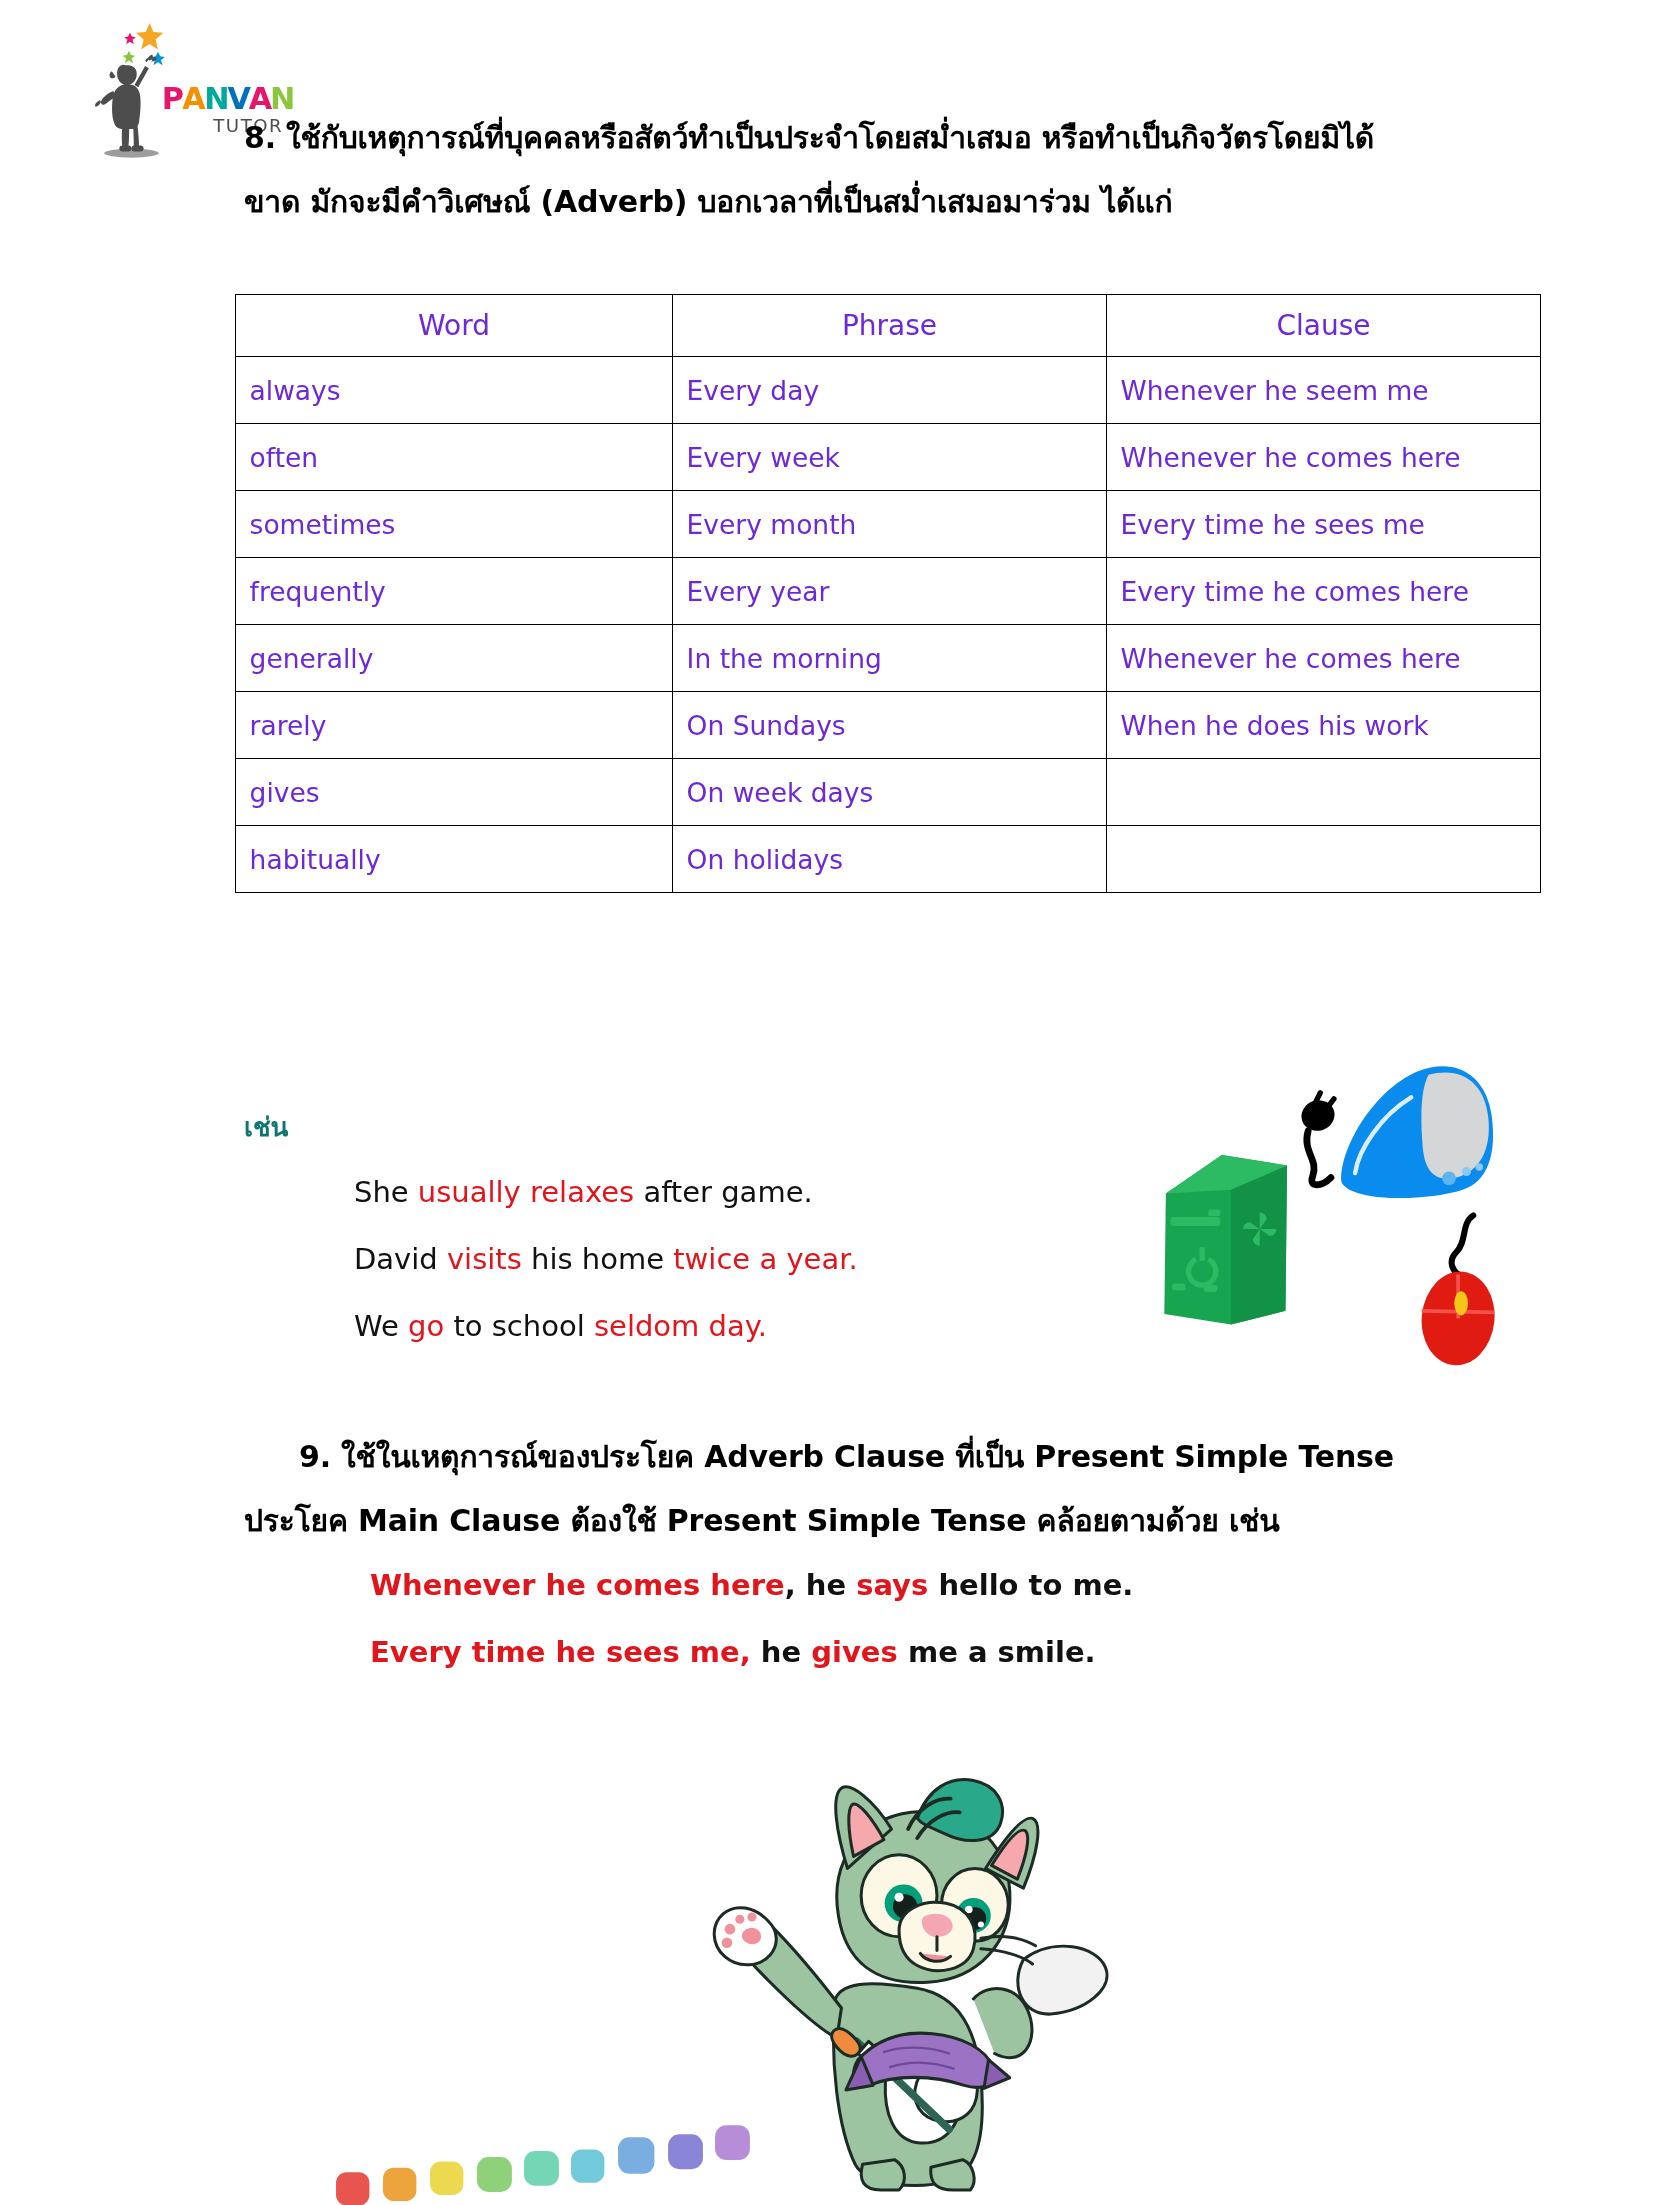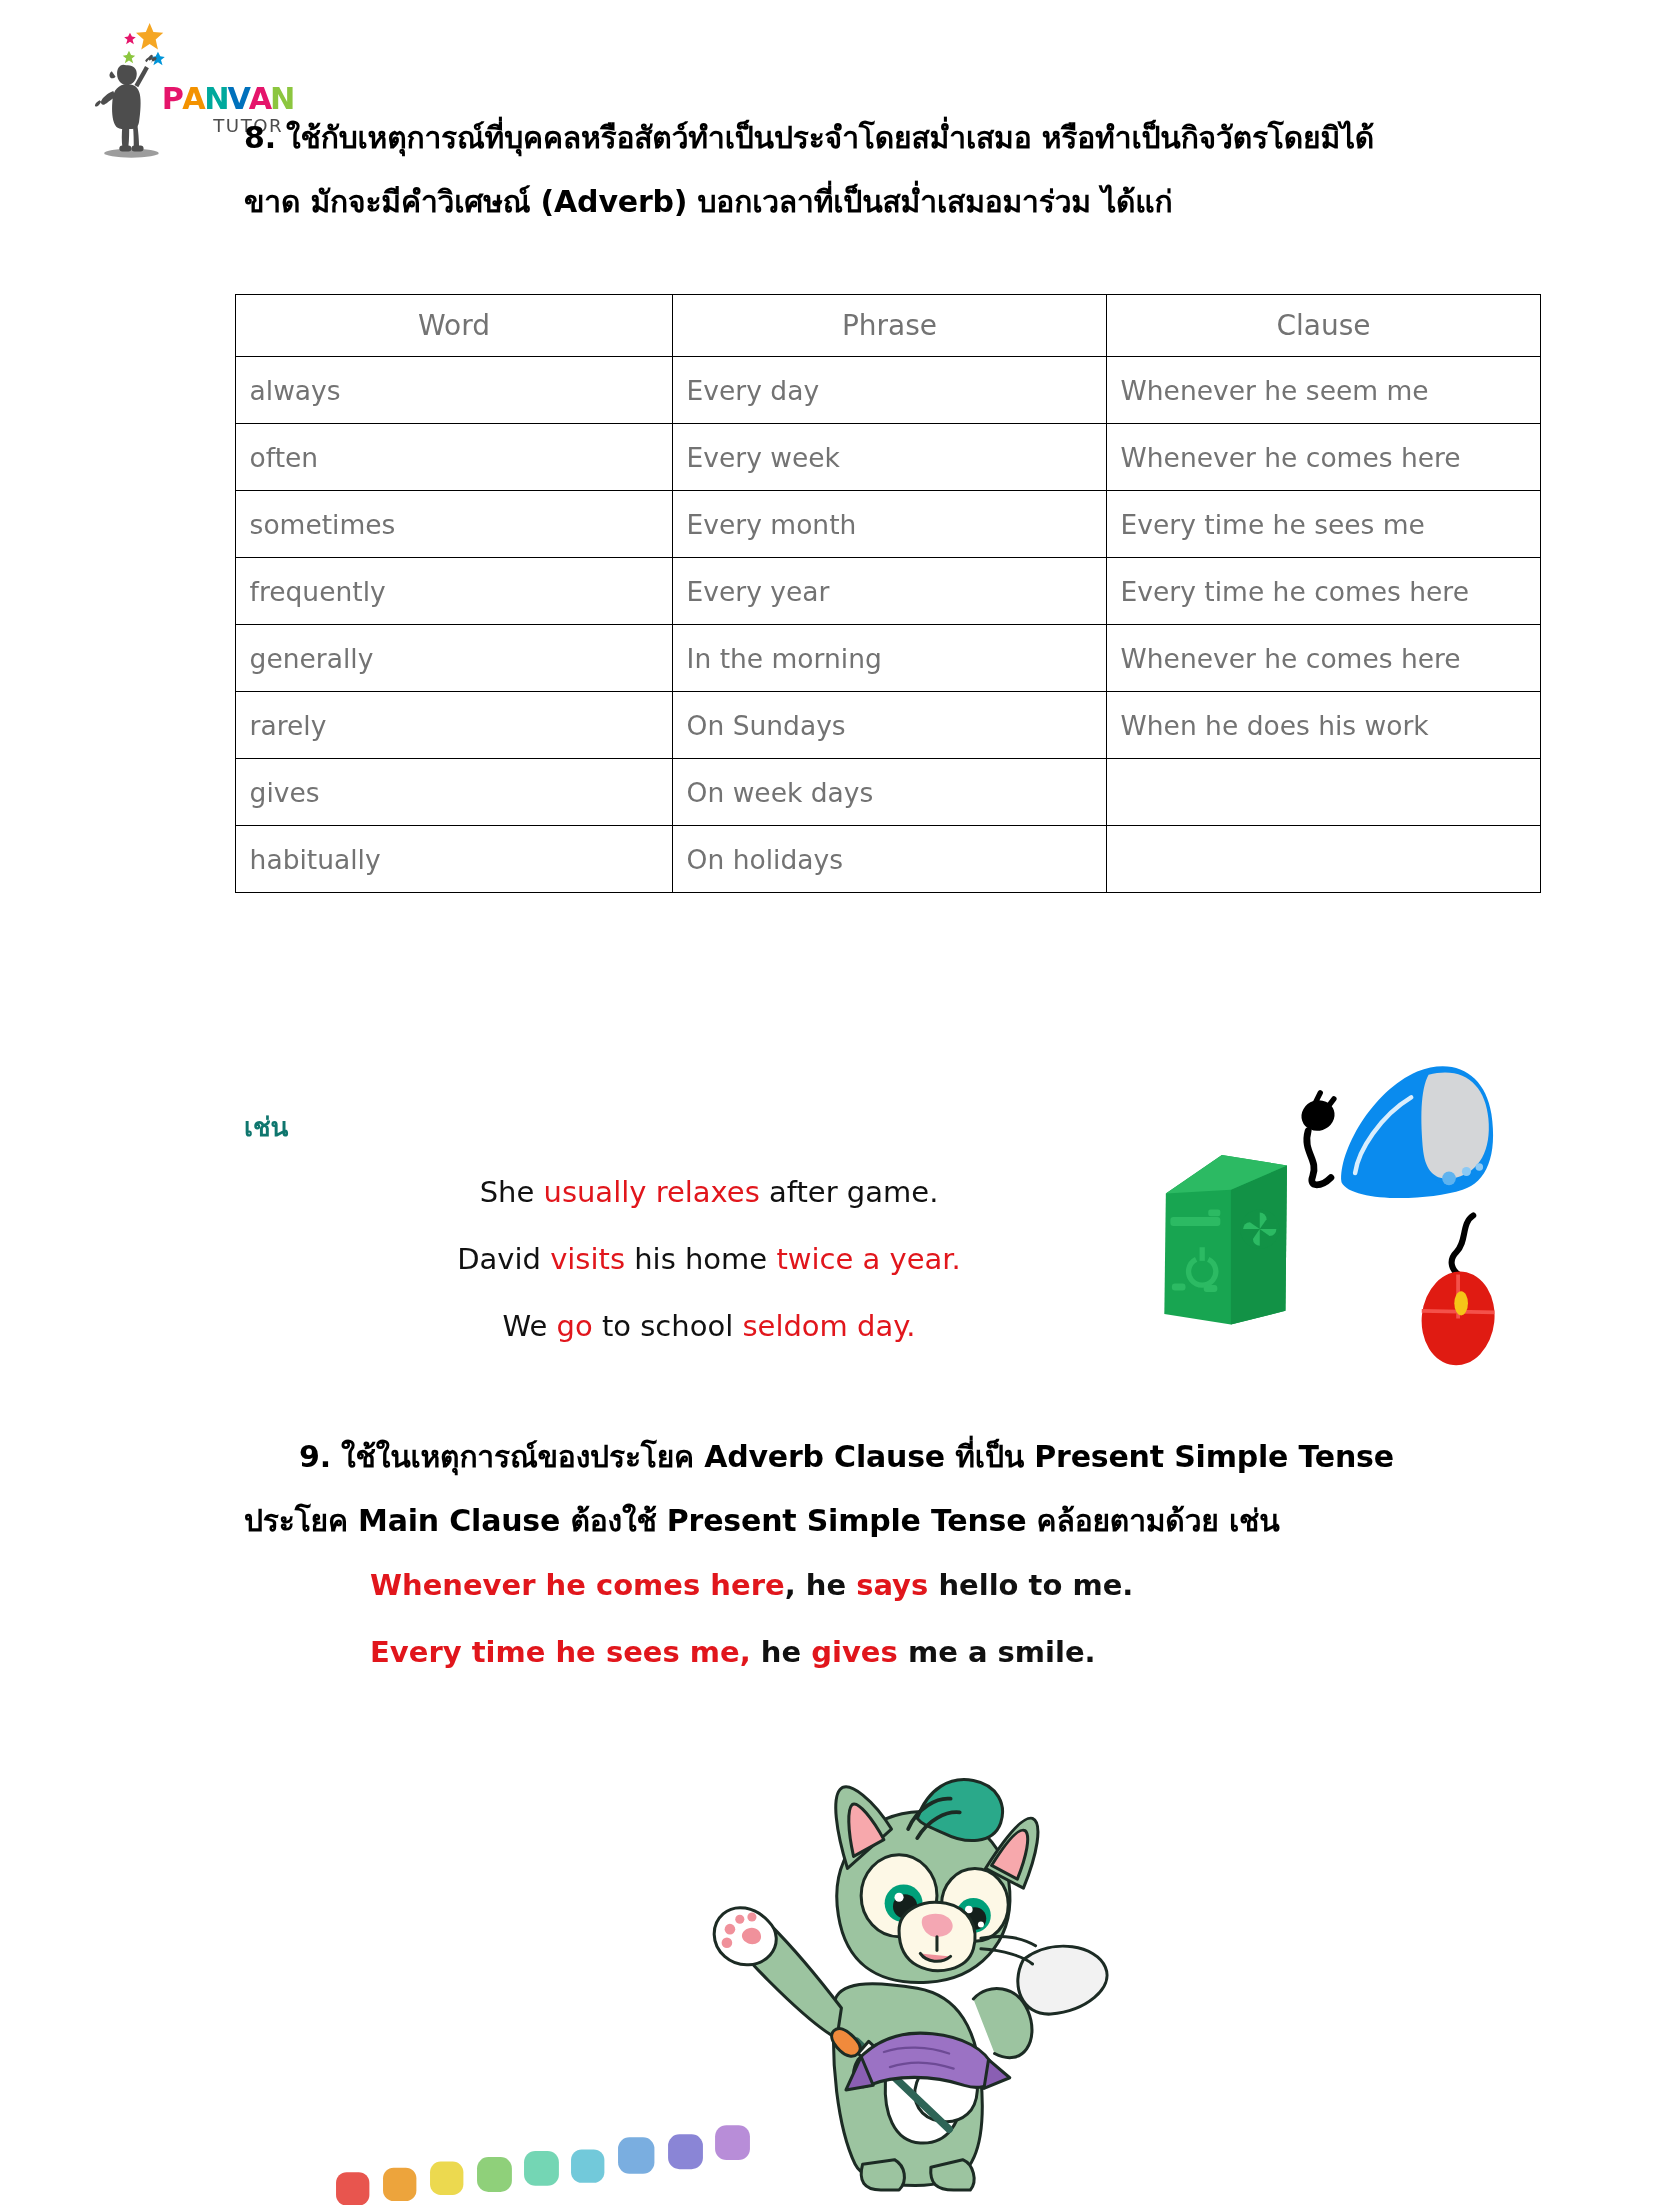--- a/index.html
+++ b/index.html
@@ -65,21 +65,21 @@
   table.data-table col.c2 { width: 434px; }
   table.data-table col.c3 { width: 434px; }
   table.data-table th,
   table.data-table td {
     border: 1.5px solid #000000;
     height: 67px;
     padding: 0 13.6px;
     font-family: "DejaVu Sans", sans-serif;
     font-size: 26.5px;
     font-weight: normal;
-    color: #737373;
+    color: #6d28d9;
     vertical-align: middle;
     text-align: left;
     box-sizing: border-box;
   }
   table.data-table th {
     text-align: center;
     font-weight: normal;
     font-size: 28px;
     height: 62px;
   }
@@ -89,24 +89,23 @@
     position: absolute;
     left: 244px;
     top: 1106px;
     font-family: "DejaVu Sans", sans-serif;
     font-weight: bold;
     font-size: 26px;
     color: #0f766e;
   }
   .examples {
     position: absolute;
-    left: 368px;
+    left: 354px;
     top: 1159px;
     width: 682px;
-    text-align: center;
   }
   .examples .ex-line {
     font-family: "DejaVu Sans", sans-serif;
     font-size: 29px;
     line-height: 67px;
     color: #111;
     white-space: nowrap;
   }
   .hl { color: #e1161c; }
 

